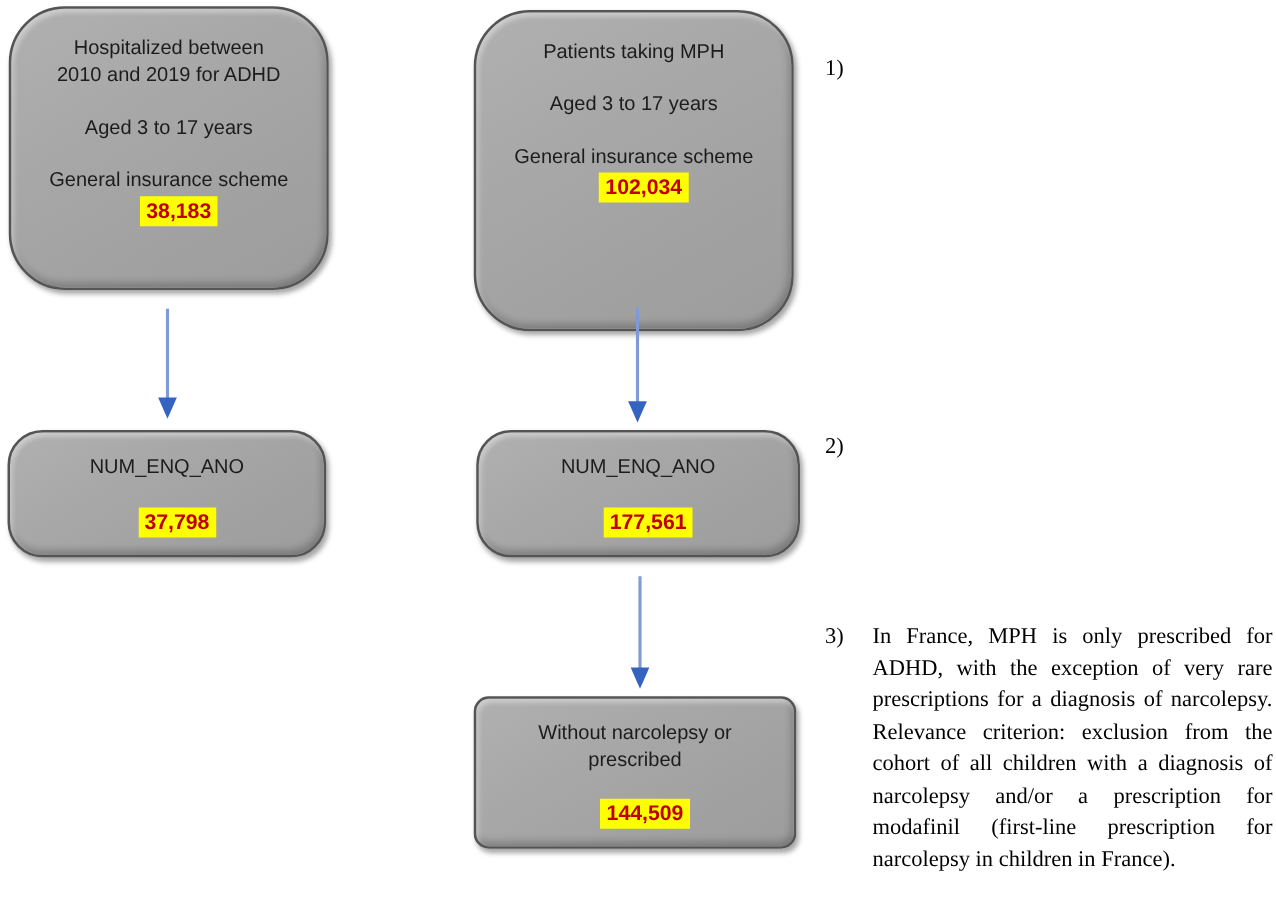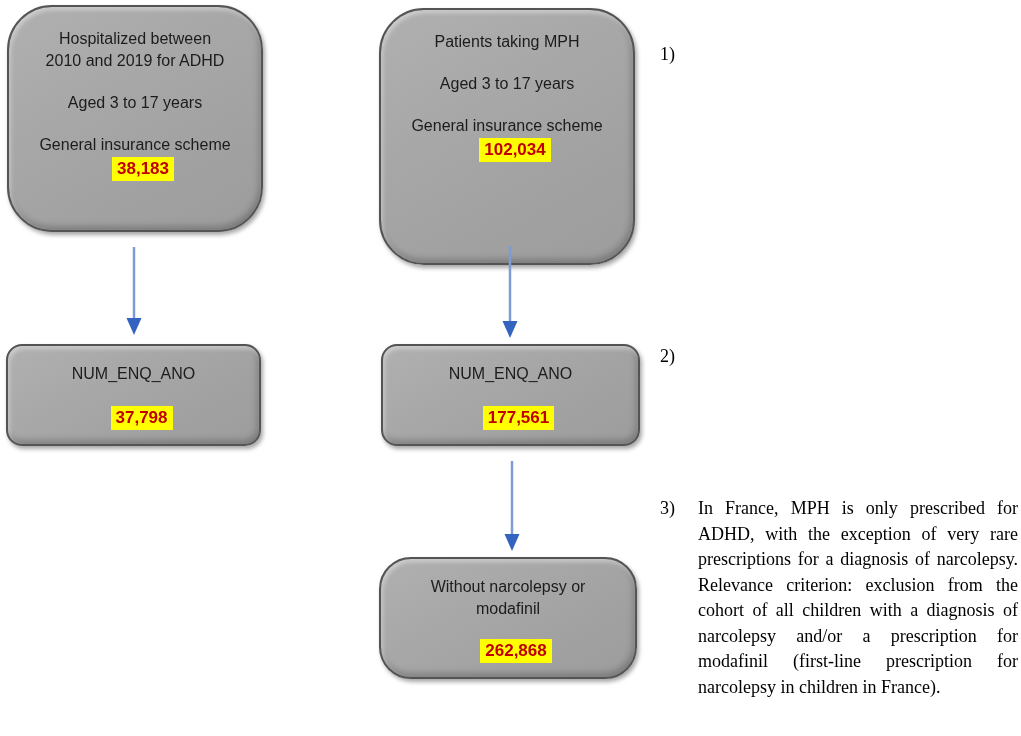--- a/index.html
+++ b/index.html
@@ -41,22 +41,22 @@
     margin-top: 1px;
     background: #ffff00;
     color: #c00000;
     font-weight: bold;
     font-size: 17px;
     line-height: 22px;
     padding: 1px 5px;
     margin-left: 16px;
   }
   .box-top { border-radius: 45px; padding-top: 21px; }
-  .box-mid { border-radius: 16px; padding-top: 17px; }
-  .box-bot { border-radius: 32px; padding-top: 17px; }
+  .box-mid { border-radius: 28px; padding-top: 17px; }
+  .box-bot { border-radius: 12px; padding-top: 17px; }
 
   #box-hospitalized { left: 7px;   top: 5px;   width: 256px; height: 227px; }
   #box-mph          { left: 379px; top: 8px;   width: 256px; height: 257px; }
   #box-num-left     { left: 6px;   top: 344px; width: 255px; height: 102px; }
   #box-num-right    { left: 381px; top: 344px; width: 259px; height: 102px; }
   #box-narcolepsy   { left: 379px; top: 557px; width: 258px; height: 122px; }
 
   .gap-lg { height: 20px; }
   .gap-md { height: 18px; }
 
@@ -125,23 +125,23 @@
   </div>
 
   <div class="flowbox box-mid" id="box-num-right">
     <div class="box-line">NUM_ENQ_ANO</div>
     <div class="gap-lg"></div>
     <span class="value-badge">177,561</span>
   </div>
 
   <div class="flowbox box-bot" id="box-narcolepsy">
     <div class="box-line">Without narcolepsy or</div>
-    <div class="box-line">modafinil</div>
+    <div class="box-line">prescribed</div>
     <div class="gap-md"></div>
-    <span class="value-badge">262,868</span>
+    <span class="value-badge">144,509</span>
   </div>
 
   <svg class="arrow-layer" viewBox="0 0 1021 736" xmlns="http://www.w3.org/2000/svg">
     <g>
       <line x1="134" y1="247" x2="134" y2="319" stroke-width="2.5" stroke="#7f9bd4"></line>
       <polygon points="126.5,318 141.5,318 134,335" fill="#3563c0"></polygon>
     </g>
     <g>
       <line x1="510" y1="246" x2="510" y2="322" stroke-width="2.5" stroke="#7f9bd4"></line>
       <polygon points="502.5,321 517.5,321 510,338" fill="#3563c0"></polygon>

